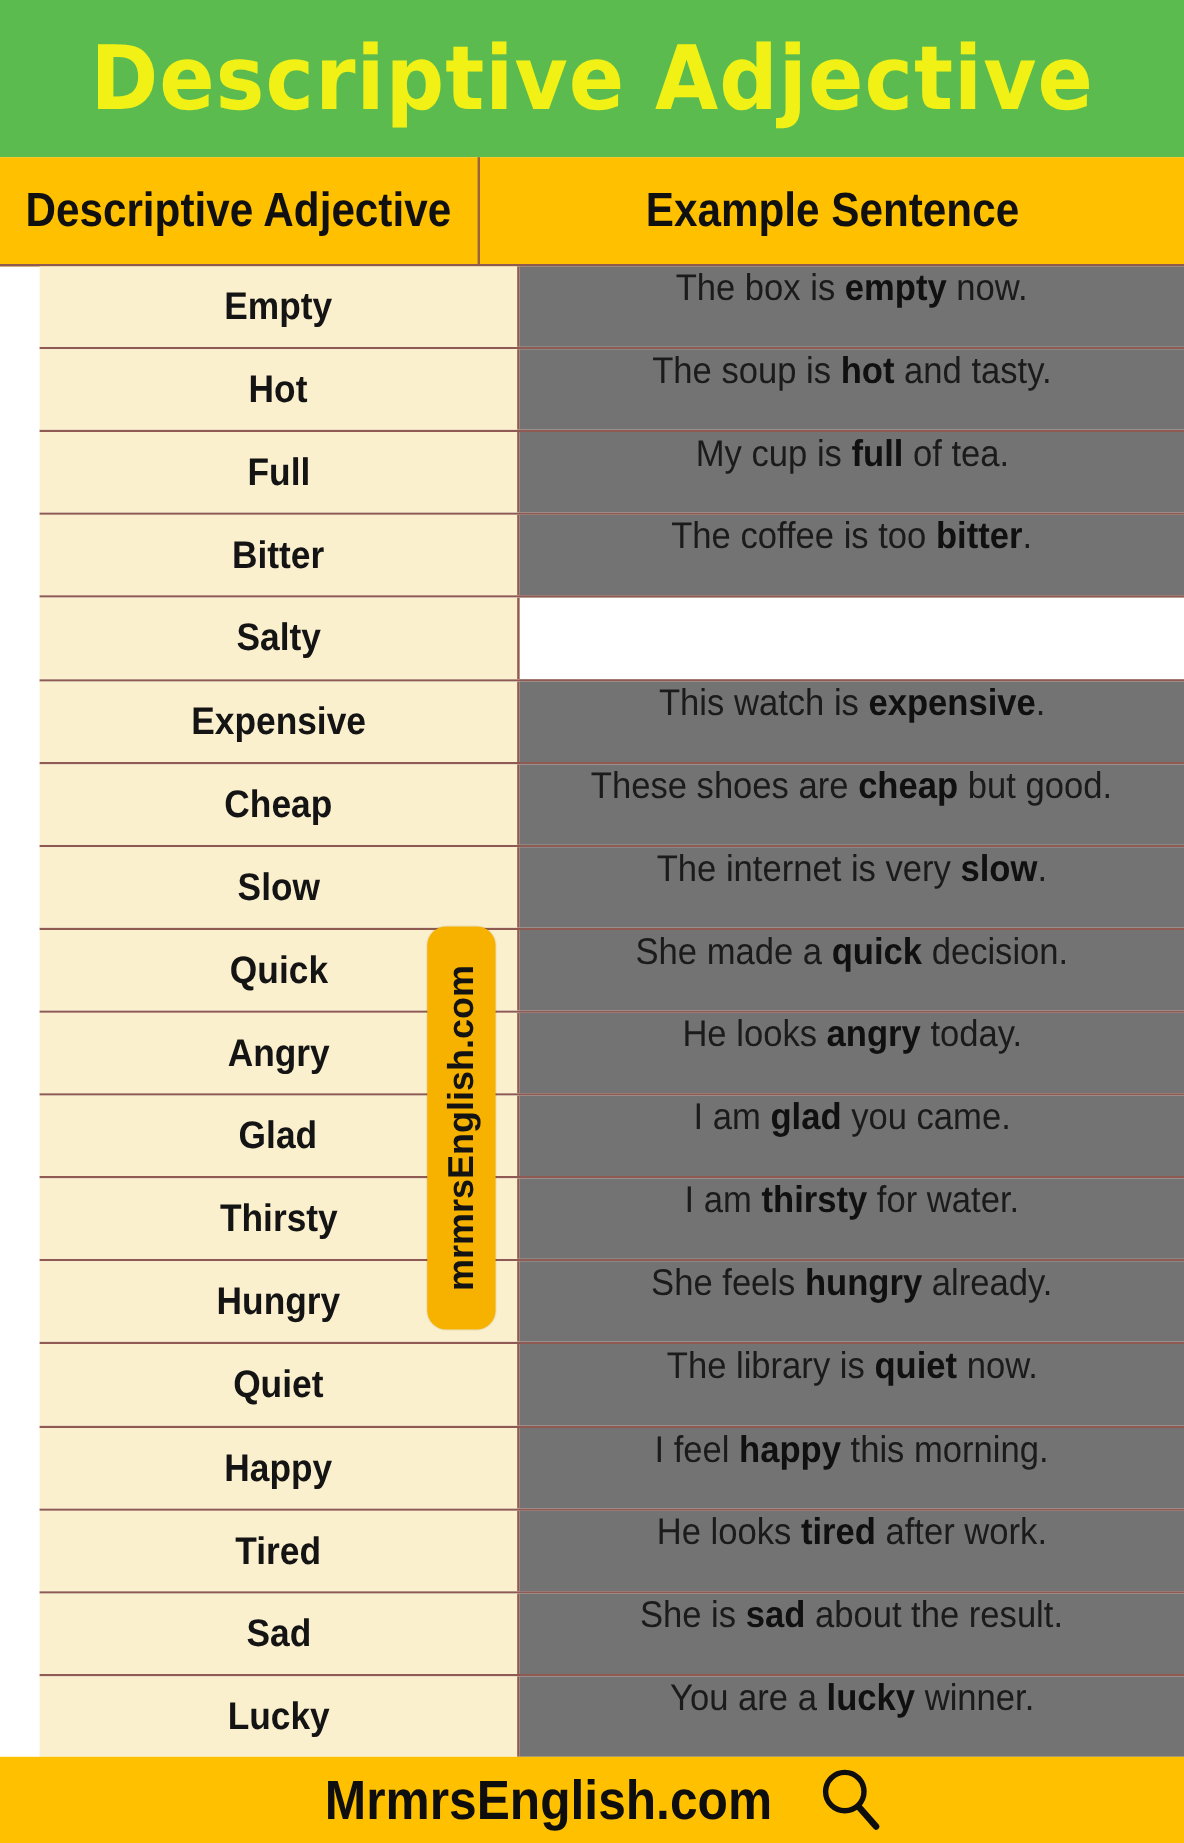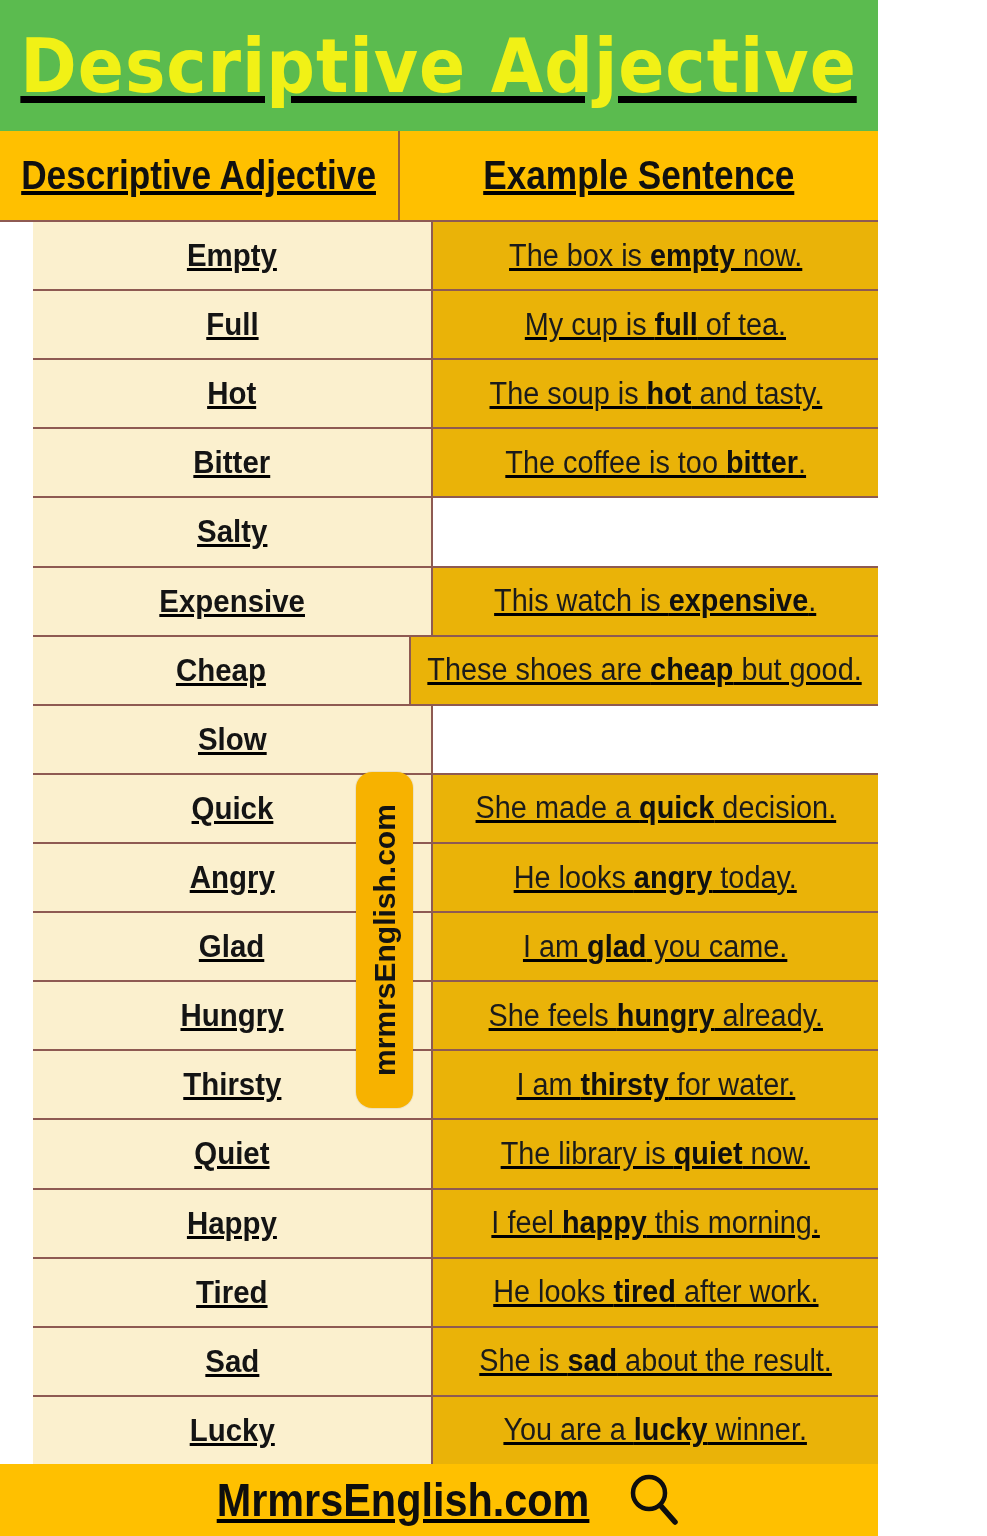--- a/index.html
+++ b/index.html
@@ -3,21 +3,21 @@
 <meta charset="utf-8">
 <style>
   * { margin: 0; padding: 0; box-sizing: border-box; }
   html, body { width: 987px; height: 1536px; }
   body {
     font-family: "Liberation Sans", sans-serif;
     background: #ffffff;
     position: relative;
     overflow: hidden;
   }
-  .poster { width: 878px; height: 1536px; display: flex; flex-direction: column; position: relative; text-decoration: underline; }
+  .poster { width: 987px; height: 1536px; display: flex; flex-direction: column; position: relative; }
 
   
   .banner {
     height: 131px;
     background: #5BBB4F;
     display: flex; align-items: center; justify-content: center;
   }
   .banner .title {
     font-family: "DejaVu Sans", sans-serif;
     font-weight: bold;
@@ -55,22 +55,22 @@
     background: #FBF0CE;
     border-right: 2px solid #8E5A52;
     display: flex; align-items: center; justify-content: center;
   }
   .cell-adj .adj {
     font-weight: bold; font-size: 32px; color: #141414;
     display: inline-block; transform: scaleX(0.92); white-space: nowrap;
   }
   .cell-sent {
     flex: 1;
-    background: #eab308;
-    display: flex; align-items: center; justify-content: center;
+    background: #737373;
+    display: flex; align-items: flex-start; justify-content: center;
   }
   .cell-sent .sent {
     font-size: 31px; color: #1b1b1b;
     display: inline-block; transform: scaleX(0.93); white-space: nowrap;
   }
   .cell-sent .sent b { font-weight: bold; color: #101010; }
 
   
   .badge {
     position: absolute;
@@ -126,36 +126,36 @@
     <div class="cell-adj">
       <span class="adj">Empty</span>
     </div>
     <div class="cell-sent">
       <span class="sent"><span>The box is </span><b>empty</b><span> now.</span></span>
     </div>
   </div>
 
   <div class="trow">
     <div class="cell-adj">
+      <span class="adj">Hot</span>
+    </div>
+    <div class="cell-sent">
+      <span class="sent"><span>The soup is </span><b>hot</b><span> and tasty.</span></span>
+    </div>
+  </div>
+
+  <div class="trow">
+    <div class="cell-adj">
       <span class="adj">Full</span>
     </div>
     <div class="cell-sent">
       <span class="sent"><span>My cup is </span><b>full</b><span> of tea.</span></span>
     </div>
   </div>
 
-  <div class="trow">
-    <div class="cell-adj">
-      <span class="adj">Hot</span>
-    </div>
-    <div class="cell-sent">
-      <span class="sent"><span>The soup is </span><b>hot</b><span> and tasty.</span></span>
-    </div>
-  </div>
-
 
   <div class="trow">
     <div class="cell-adj">
       <span class="adj">Bitter</span>
     </div>
     <div class="cell-sent">
       <span class="sent"><span>The coffee is too </span><b>bitter</b><span>.</span></span>
     </div>
   </div>
 
@@ -180,20 +180,23 @@
     </div>
     <div class="cell-sent">
       <span class="sent"><span>These shoes are </span><b>cheap</b><span> but good.</span></span>
     </div>
   </div>
 
   <div class="trow">
     <div class="cell-adj">
       <span class="adj">Slow</span>
     </div>
+    <div class="cell-sent">
+      <span class="sent"><span>The internet is very </span><b>slow</b><span>.</span></span>
+    </div>
   </div>
 
   <div class="trow">
     <div class="cell-adj">
       <span class="adj">Quick</span>
     </div>
     <div class="cell-sent">
       <span class="sent"><span>She made a </span><b>quick</b><span> decision.</span></span>
     </div>
   </div>
@@ -211,33 +214,33 @@
     <div class="cell-adj">
       <span class="adj">Glad</span>
     </div>
     <div class="cell-sent">
       <span class="sent"><span>I am </span><b>glad</b><span> you came.</span></span>
     </div>
   </div>
 
   <div class="trow">
     <div class="cell-adj">
+      <span class="adj">Thirsty</span>
+    </div>
+    <div class="cell-sent">
+      <span class="sent"><span>I am </span><b>thirsty</b><span> for water.</span></span>
+    </div>
+  </div>
+
+  <div class="trow">
+    <div class="cell-adj">
       <span class="adj">Hungry</span>
     </div>
     <div class="cell-sent">
       <span class="sent"><span>She feels </span><b>hungry</b><span> already.</span></span>
-    </div>
-  </div>
-
-  <div class="trow">
-    <div class="cell-adj">
-      <span class="adj">Thirsty</span>
-    </div>
-    <div class="cell-sent">
-      <span class="sent"><span>I am </span><b>thirsty</b><span> for water.</span></span>
     </div>
   </div>
 
 
   <div class="trow">
     <div class="cell-adj">
       <span class="adj">Quiet</span>
     </div>
     <div class="cell-sent">
       <span class="sent"><span>The library is </span><b>quiet</b><span> now.</span></span>

